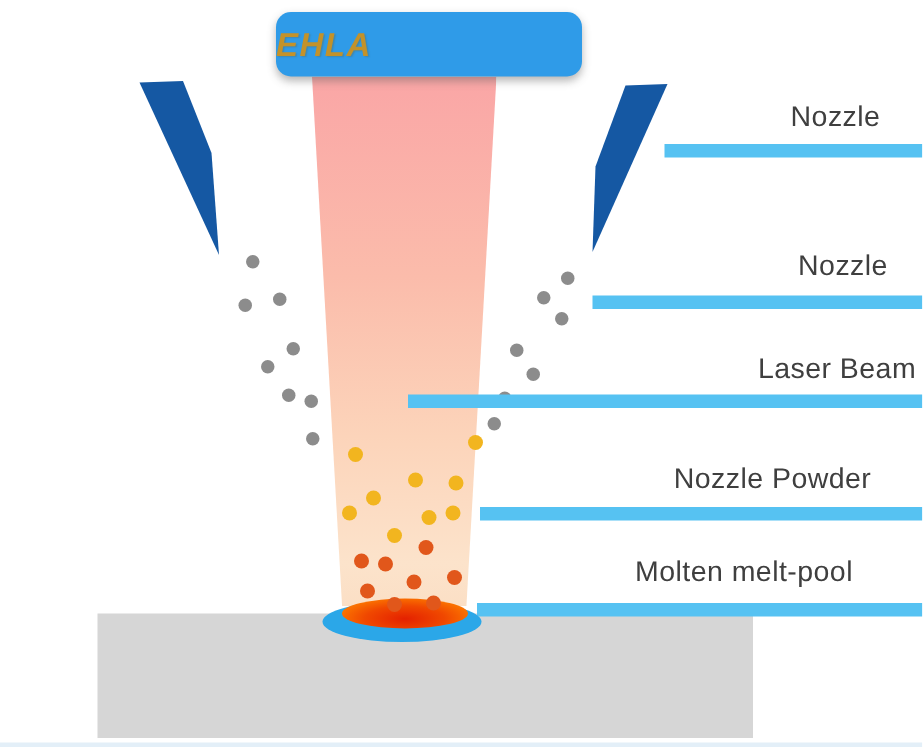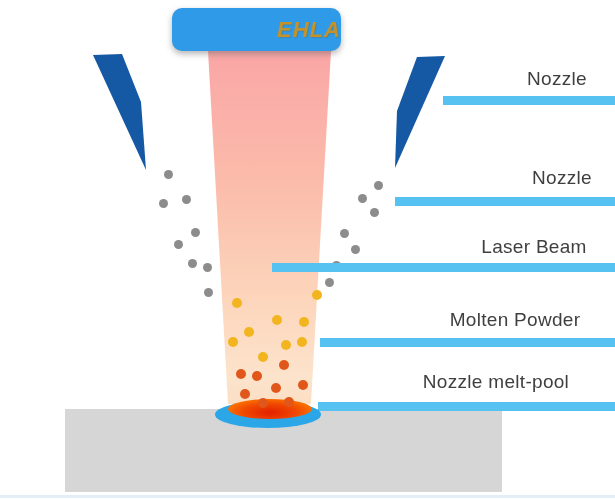--- a/index.html
+++ b/index.html
@@ -2,24 +2,24 @@
 <html style="--box_blue: #2f9be8; --box_text: #c3922a; --beam_top: #faa6a6; --beam_bottom: #fce3cb; --nozzle_blue: #1558a3; --substrate_gray: #d6d6d6; --floor_line: #e3eff8; --pool_blue: #2ba7e8; --pool_red_center: #e42100; --pool_red_edge: #ff9a0a; --callout_line: #56c2f2; --label_text: #3f3f3f; --powder_gray: #8c8c8c; --molten_yellow: #f2b51f; --molten_orange: #e1571b;"><head>
 <meta charset="utf-8">
 <style>
   html,body{margin:0;padding:0;background:#fff;}
   .stage{
     position:relative;width:615px;height:499px;overflow:hidden;background:#fff;
     font-family:"Liberation Sans",sans-serif;
   }
   
   .ehla-box{
-    position:absolute;left:172px;top:8px;width:169px;height:43px;
+    position:absolute;left:184px;top:8px;width:204px;height:43px;
     background:var(--box_blue);border-radius:10px;
     box-shadow:0 3px 6px rgba(90,90,90,.45);
-    display:flex;align-items:center;justify-content:flex-end;z-index:8;
+    display:flex;align-items:center;justify-content:flex-start;z-index:8;
   }
   .ehla-box span{
     font-style:italic;font-weight:bold;font-size:22px;letter-spacing:1px;
     color:var(--box_text);text-shadow:1px 1px 1px rgba(120,80,0,.25);
   }
   
   .beam{
     position:absolute;left:208px;top:51px;width:123px;height:353px;z-index:1;
     background:linear-gradient(180deg,var(--beam_top) 0%,#fbbcab 38%,#fcd4ba 68%,var(--beam_bottom) 92%,#fbdfc5 100%);
     clip-path:polygon(0% 0%,100% 0%,83.7% 100%,16.3% 100%);
@@ -53,21 +53,21 @@
   
   .callout-label{
     position:absolute;transform:translateX(-50%);white-space:nowrap;
     color:var(--label_text);font-size:19px;letter-spacing:.3px;z-index:4;
   }
   .callout-line{position:absolute;height:9px;background:var(--callout_line);z-index:4;}
   .lbl-nozzle{left:557px;top:68px;}
   .line-nozzle{left:443px;top:96px;width:172px;}
   .lbl-powder{left:562px;top:167px;}
   .line-powder{left:395px;top:197px;width:220px;}
-  .lbl-laser{left:534px;top:236px;text-align:center;}
+  .lbl-laser{left:558px;top:236px;text-align:center;}
   .line-laser{left:272px;top:263px;width:343px;}
   .lbl-molten{left:515px;top:309px;}
   .line-molten{left:320px;top:338px;width:295px;}
   .lbl-pool{left:496px;top:371px;}
   .line-pool{left:318px;top:402px;width:297px;}
 </style>
 </head>
 <body>
 
 <div class="stage">
@@ -84,24 +84,24 @@
 
   <div class="callout-label lbl-nozzle">Nozzle</div>
   <div class="callout-line line-nozzle"></div>
 
   <div class="callout-label lbl-powder">Nozzle</div>
   <div class="callout-line line-powder"></div>
 
   <div class="callout-label lbl-laser">Laser Beam</div>
   <div class="callout-line line-laser"></div>
 
-  <div class="callout-label lbl-molten">Molten Powder</div>
+  <div class="callout-label lbl-molten">Nozzle Powder</div>
   <div class="callout-line line-molten"></div>
 
-  <div class="callout-label lbl-pool">Nozzle melt-pool</div>
+  <div class="callout-label lbl-pool">Molten melt-pool</div>
   <div class="callout-line line-pool"></div>
 
   <div class="pool-blue"></div>
   <div class="pool-red"></div>
 
   <div id="particles">
       <div class="dot gray" style="left: 163.5px; top: 169.5px; height: 9px; width: 9px; background: rgb(140, 140, 140);"></div>
       <div class="dot gray" style="left: 158.5px; top: 198.5px; height: 9px; width: 9px; background: rgb(140, 140, 140);"></div>
       <div class="dot gray" style="left: 181.5px; top: 194.5px; height: 9px; width: 9px; background: rgb(140, 140, 140);"></div>
       <div class="dot gray" style="left: 190.5px; top: 227.5px; height: 9px; width: 9px; background: rgb(140, 140, 140);"></div>

